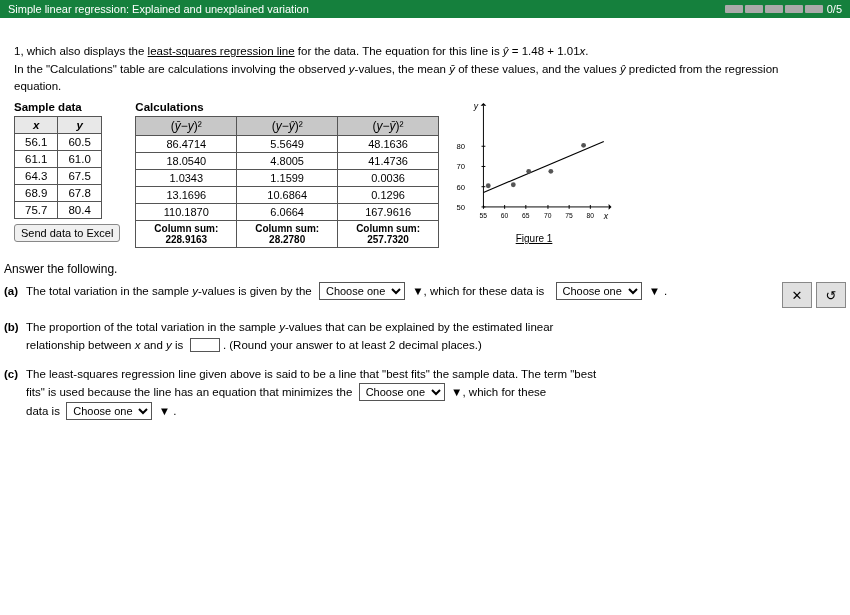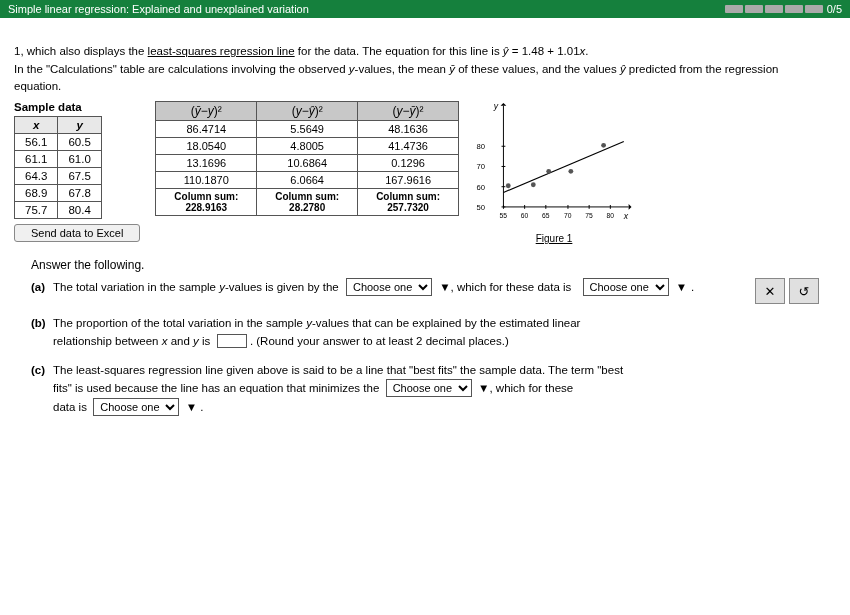--- a/index.html
+++ b/index.html
@@ -70,21 +70,21 @@
       padding: 2px 10px;
       text-align: center;
     }
     table.sample-table th {
       background: #e8e8e8;
       font-style: italic;
     }
     .send-excel-btn {
       margin-top: 5px;
       font-size: 11px;
-      padding: 2px 16px;
+      padding: 2px 6px;
       background: #f0f0f0;
       border: 1px solid #888;
       border-radius: 3px;
       cursor: pointer;
     }
     .calculations-section {}
     .calculations-section h4 {
       font-size: 11.5px;
       font-weight: bold;
       margin-bottom: 3px;
@@ -114,21 +114,21 @@
       border: none;
       position: relative;
     }
     .figure-label {
       font-size: 10px;
       text-align: center;
       margin-top: 2px;
       text-decoration: underline;
     }
     .answer-section {
-      padding: 0 31px;
+      padding: 0 4px;
     }
     .answer-section p.answer-heading {
       font-size: 12px;
       font-weight: normal;
       margin-bottom: 6px;
     }
     .qa-block {
       margin-bottom: 10px;
       font-size: 11.5px;
       line-height: 1.6;
@@ -234,38 +234,44 @@
             <tr>
               <td>75.7</td>
               <td>80.4</td>
             </tr>
           </tbody>
       </table>
       <button class="send-excel-btn">Send data to Excel</button>
     </div>
 
     <div class="calculations-section">
+      <h4>Calculations</h4>
       <table class="calc-table">
         <thead>
           <tr>
             <th>(<em>ȳ</em>−<em>y</em>)²</th>
             <th>(<em>y</em>−<em>ŷ</em>)²</th>
             <th>(<em>y</em>−<em>ȳ</em>)²</th>
           </tr>
         </thead>
         <tbody id="calc-table-body">
         <tr>
               <td>86.4714</td>
               <td>5.5649</td>
               <td>48.1636</td>
             </tr>
             <tr>
               <td>18.0540</td>
               <td>4.8005</td>
               <td>41.4736</td>
+            </tr>
+            <tr>
+              <td>1.0343</td>
+              <td>1.1599</td>
+              <td>0.0036</td>
             </tr>
             <tr>
               <td>13.1696</td>
               <td>10.6864</td>
               <td>0.1296</td>
             </tr>
             <tr>
               <td>110.1870</td>
               <td>6.0664</td>
               <td>167.9616</td>

